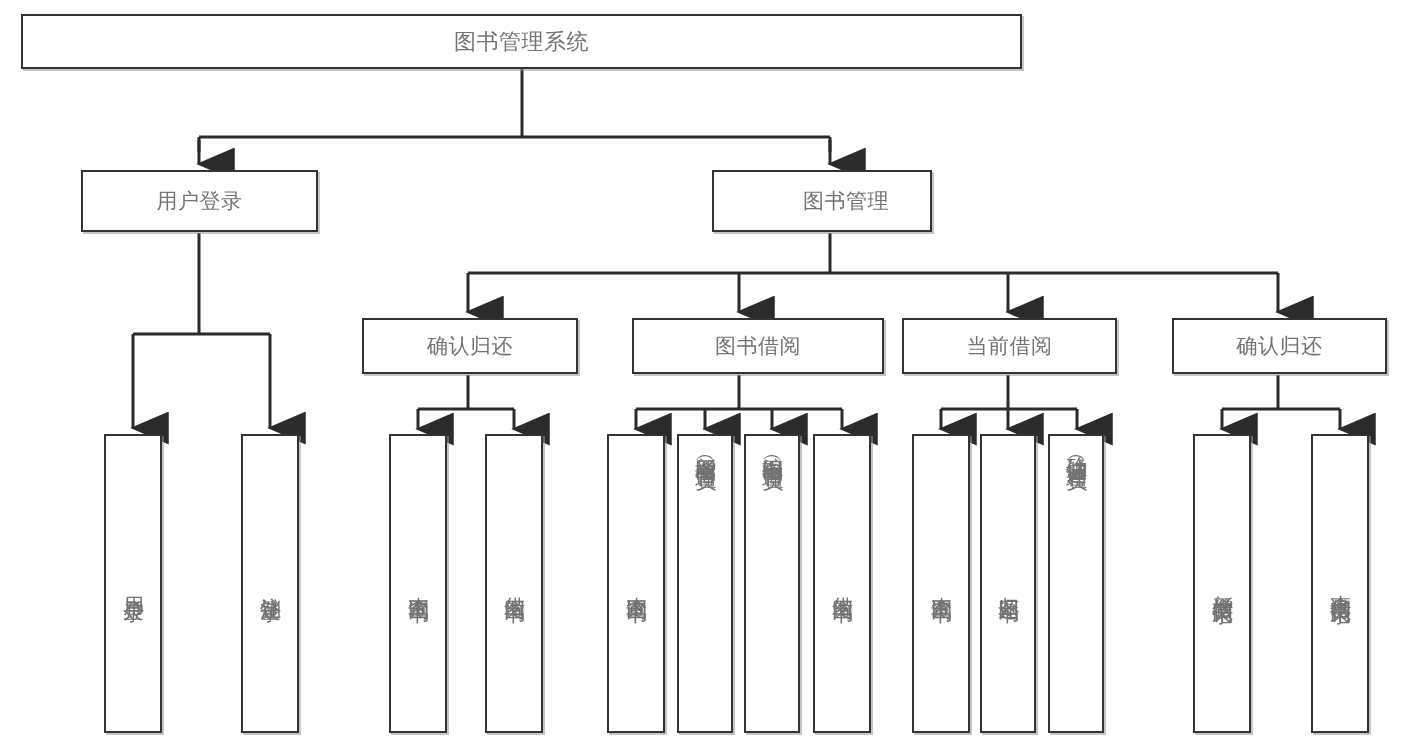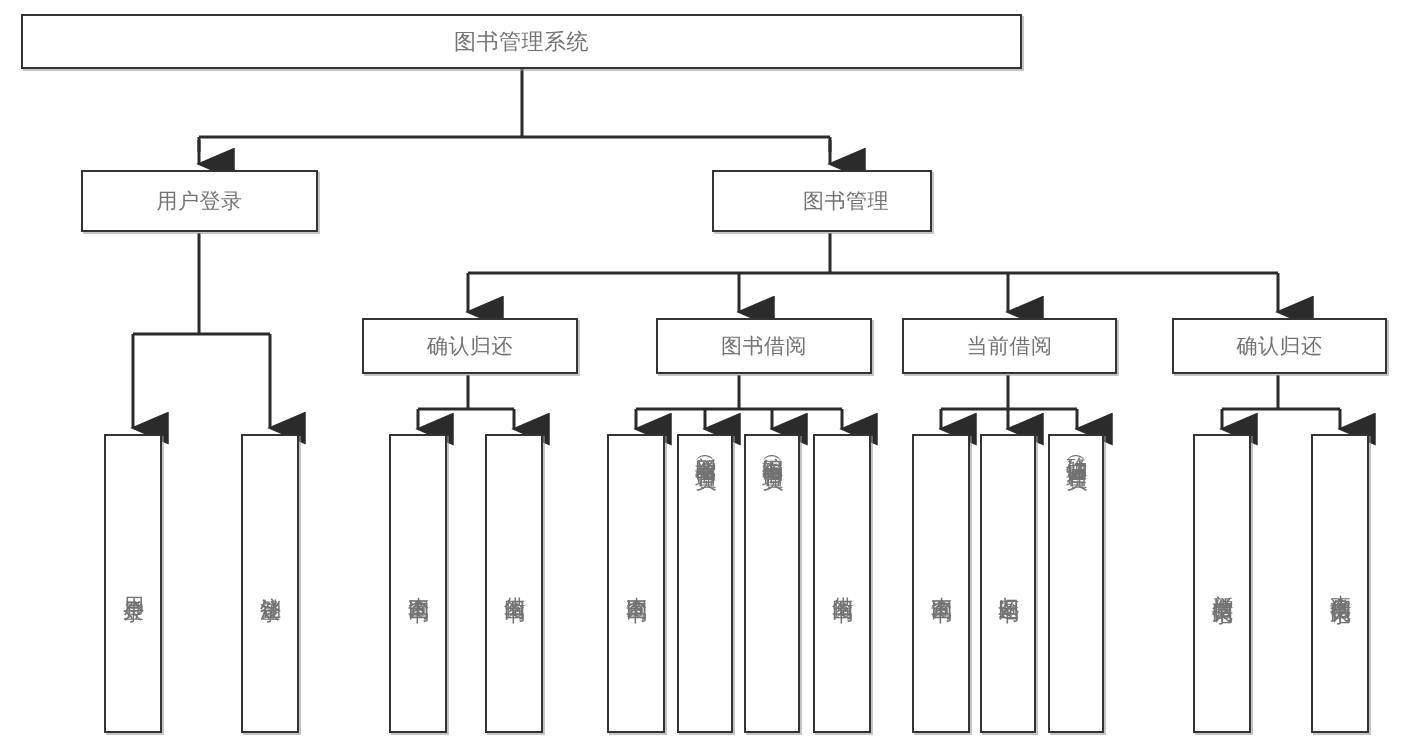--- a/index.html
+++ b/index.html
@@ -146,21 +146,21 @@
   <div class="node" style="left:81px;top:170px;width:237px;height:62px;">
     <span class="lbl">用户登录</span>
   </div>
   <div class="node" style="left:712px;top:170px;width:220px;height:62px;padding-left:48px;">
     <span class="lbl">图书管理</span>
   </div>
 
   <div class="node" style="left:362px;top:318px;width:216px;height:56px;">
     <span class="lbl">确认归还</span>
   </div>
-  <div class="node" style="left:656px;top:318px;width:216px;height:56px;text-align:right;">
+  <div class="node" style="left:632px;top:318px;width:252px;height:56px;text-align:right;">
     <span class="lbl">图书借阅</span>
   </div>
   <div class="node" style="left:902px;top:318px;width:215px;height:56px;">
     <span class="lbl">当前借阅</span>
   </div>
   <div class="node" style="left:1172px;top:318px;width:215px;height:56px;">
     <span class="lbl">确认归还</span>
   </div>
 
   <div class="node leaf mid" style="left:104px;top:434px;width:58px;height:299px;">

